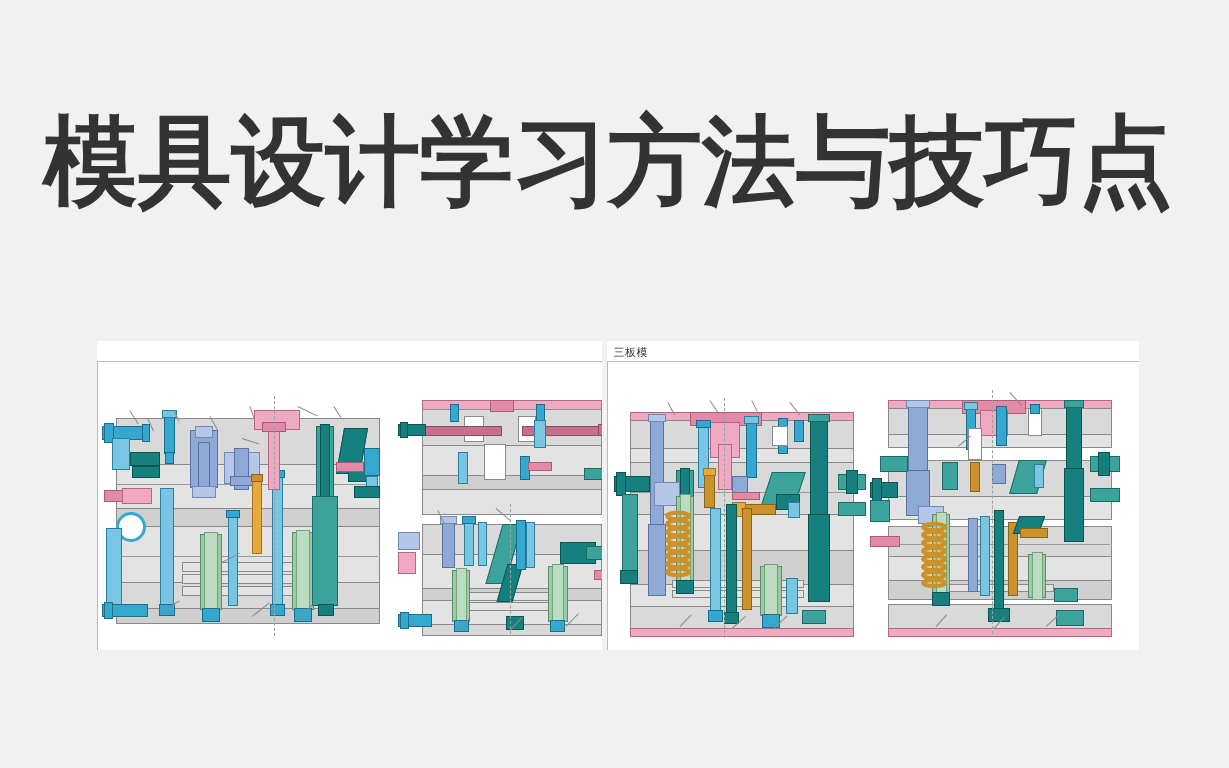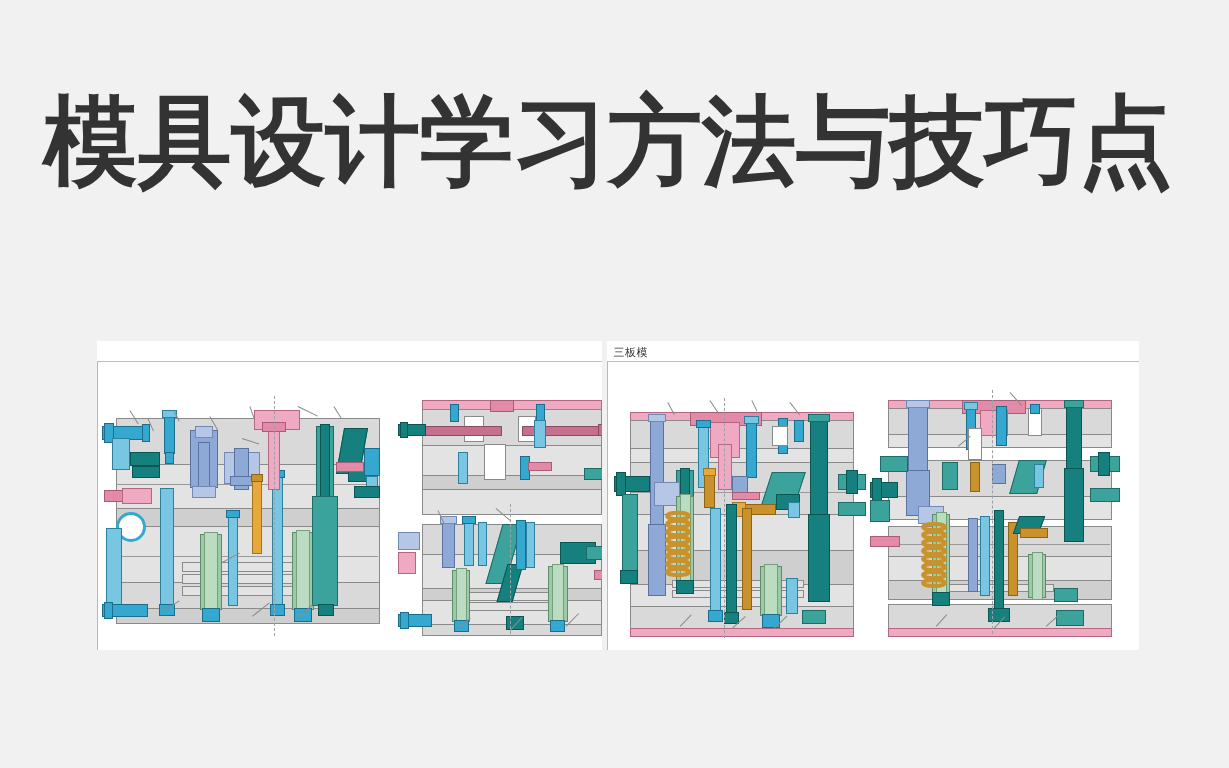--- a/index.html
+++ b/index.html
@@ -6,21 +6,21 @@
   body{
     width:1229px;height:768px;overflow:hidden;
     background:#f1f1f1;
     font-family:"Liberation Sans","DejaVu Sans",sans-serif;
   }
   .slide{position:relative;width:1229px;height:768px;}
 
   
   .title{
     position:absolute;left:20px;top:92px;width:1195px;height:118px;
-    display:flex;align-items:flex-start;justify-content:space-between;
+    display:flex;align-items:flex-end;justify-content:space-between;
     color:#333333;
     font-family:"DejaVu Serif","Liberation Serif",serif;
     font-weight:bold;
     font-size:98px;
     line-height:1;
     white-space:nowrap;
   }
   .title span{display:inline-block;transform:scaleX(.96);transform-origin:center;}
 
   

